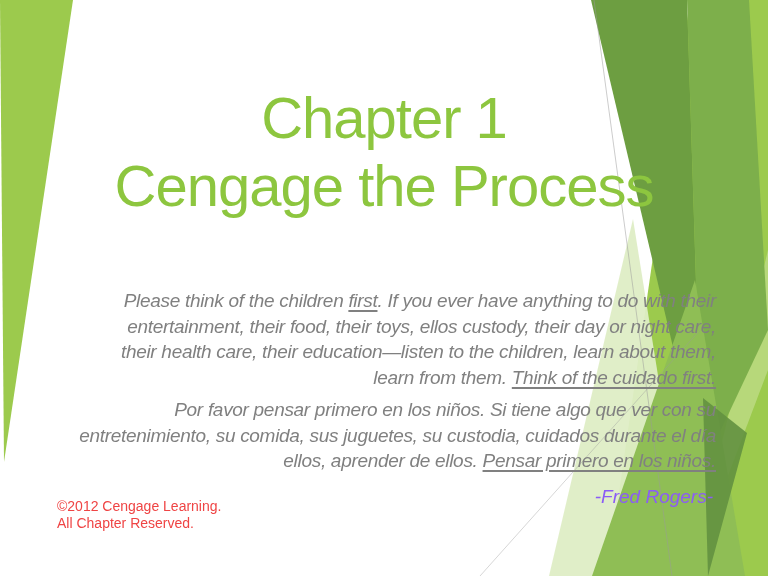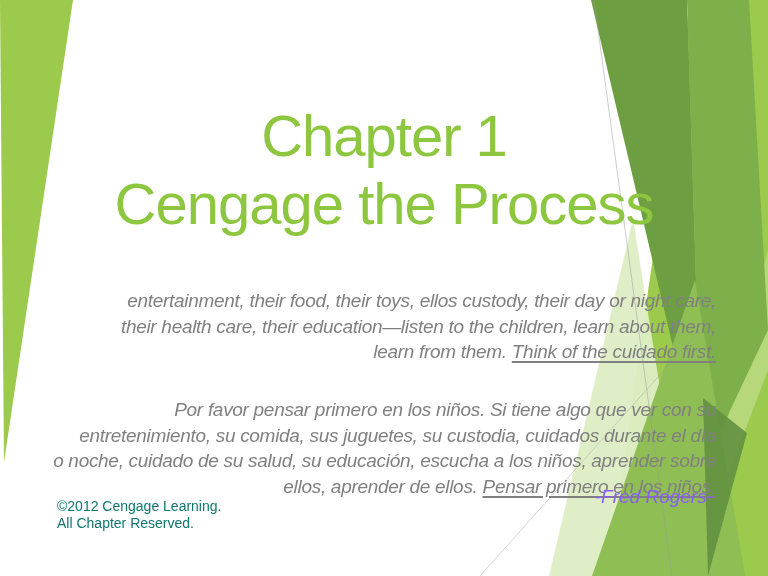--- a/index.html
+++ b/index.html
@@ -4,42 +4,42 @@
 <style>
   html,body { margin:0; padding:0; }
   .slide {
     position:relative; width:768px; height:576px; overflow:hidden;
     background:#ffffff;
     font-family:"Liberation Sans", sans-serif;
   }
   svg.decor { position:absolute; left:0; top:0; width:768px; height:576px; }
   .content { position:absolute; left:0; top:0; width:768px; height:576px; }
   .title {
-    position:absolute; left:0; right:0; top:63px;
+    position:absolute; left:0; right:0; top:45px;
     text-align:center; color:#8DC63F;
     font-size:58px; line-height:68px; font-weight:400;
     letter-spacing:-1px;
   }
   .title .tl { display:block; }
   .quote {
     position:absolute; left:24px; right:52px;
     text-align:right; font-style:italic; color:#808080;
     font-size:19px; line-height:25.7px; letter-spacing:-0.3px;
   }
   .quote .tline { display:block; white-space:pre; }
   .u { text-decoration:underline; text-underline-offset:3px; text-decoration-thickness:1.5px; }
   .quote-en { top:269px; }
   .quote-es { top:378px; }
   .attribution {
     position:absolute; right:55px; top:484px;
     font-style:italic; color:#8b5cf6; font-size:19px; line-height:26px;
   }
   .copyright {
     position:absolute; left:57px; top:498px;
-    font-size:14px; line-height:16.5px; color:#0f766e;
+    font-size:14px; line-height:16.5px; color:#ef4444;
   }
   .copyright .cl { display:block; }
 </style>
 </head>
 <body>
 
 <div class="slide">
 
   <svg class="decor" viewBox="0 0 768 576" aria-hidden="true">
 
@@ -64,29 +64,29 @@
   </svg>
 
   <div class="content">
 
     <h1 class="title">
       <span class="tl">Chapter 1</span>
       <span class="tl">Cengage the Process</span>
     </h1>
 
     <p class="quote quote-en">
+        <span class="tline"><span>Please think of the children </span><span class="u">first</span><span>. If you ever have anything to do with their</span></span>
         <span class="tline"><span>entertainment, their food, their toys, ellos custody, their day or night care,</span></span>
         <span class="tline"><span>their health care, their education—listen to the children, learn about them,</span></span>
         <span class="tline"><span>learn from them. </span><span class="u">Think of the cuidado first.</span></span>
       </p>
 
     <p class="quote quote-es">
         <span class="tline"><span>Por favor pensar primero en los niños. Si tiene algo que ver con su</span></span>
         <span class="tline"><span>entretenimiento, su comida, sus juguetes, su custodia, cuidados durante el día</span></span>
-        <span class="tline"><span>o noche, cuidado de su salud, su educación, escucha a los niños, aprender sobre</span></span>
         <span class="tline"><span>ellos, aprender de ellos. </span><span class="u">Pensar primero en los niños.</span></span>
       </p>
 
     <div class="attribution">-Fred Rogers-</div>
 
     <div class="copyright">
       <span class="cl">©2012 Cengage Learning.</span>
       <span class="cl">All Chapter Reserved.</span>
     </div>
 

